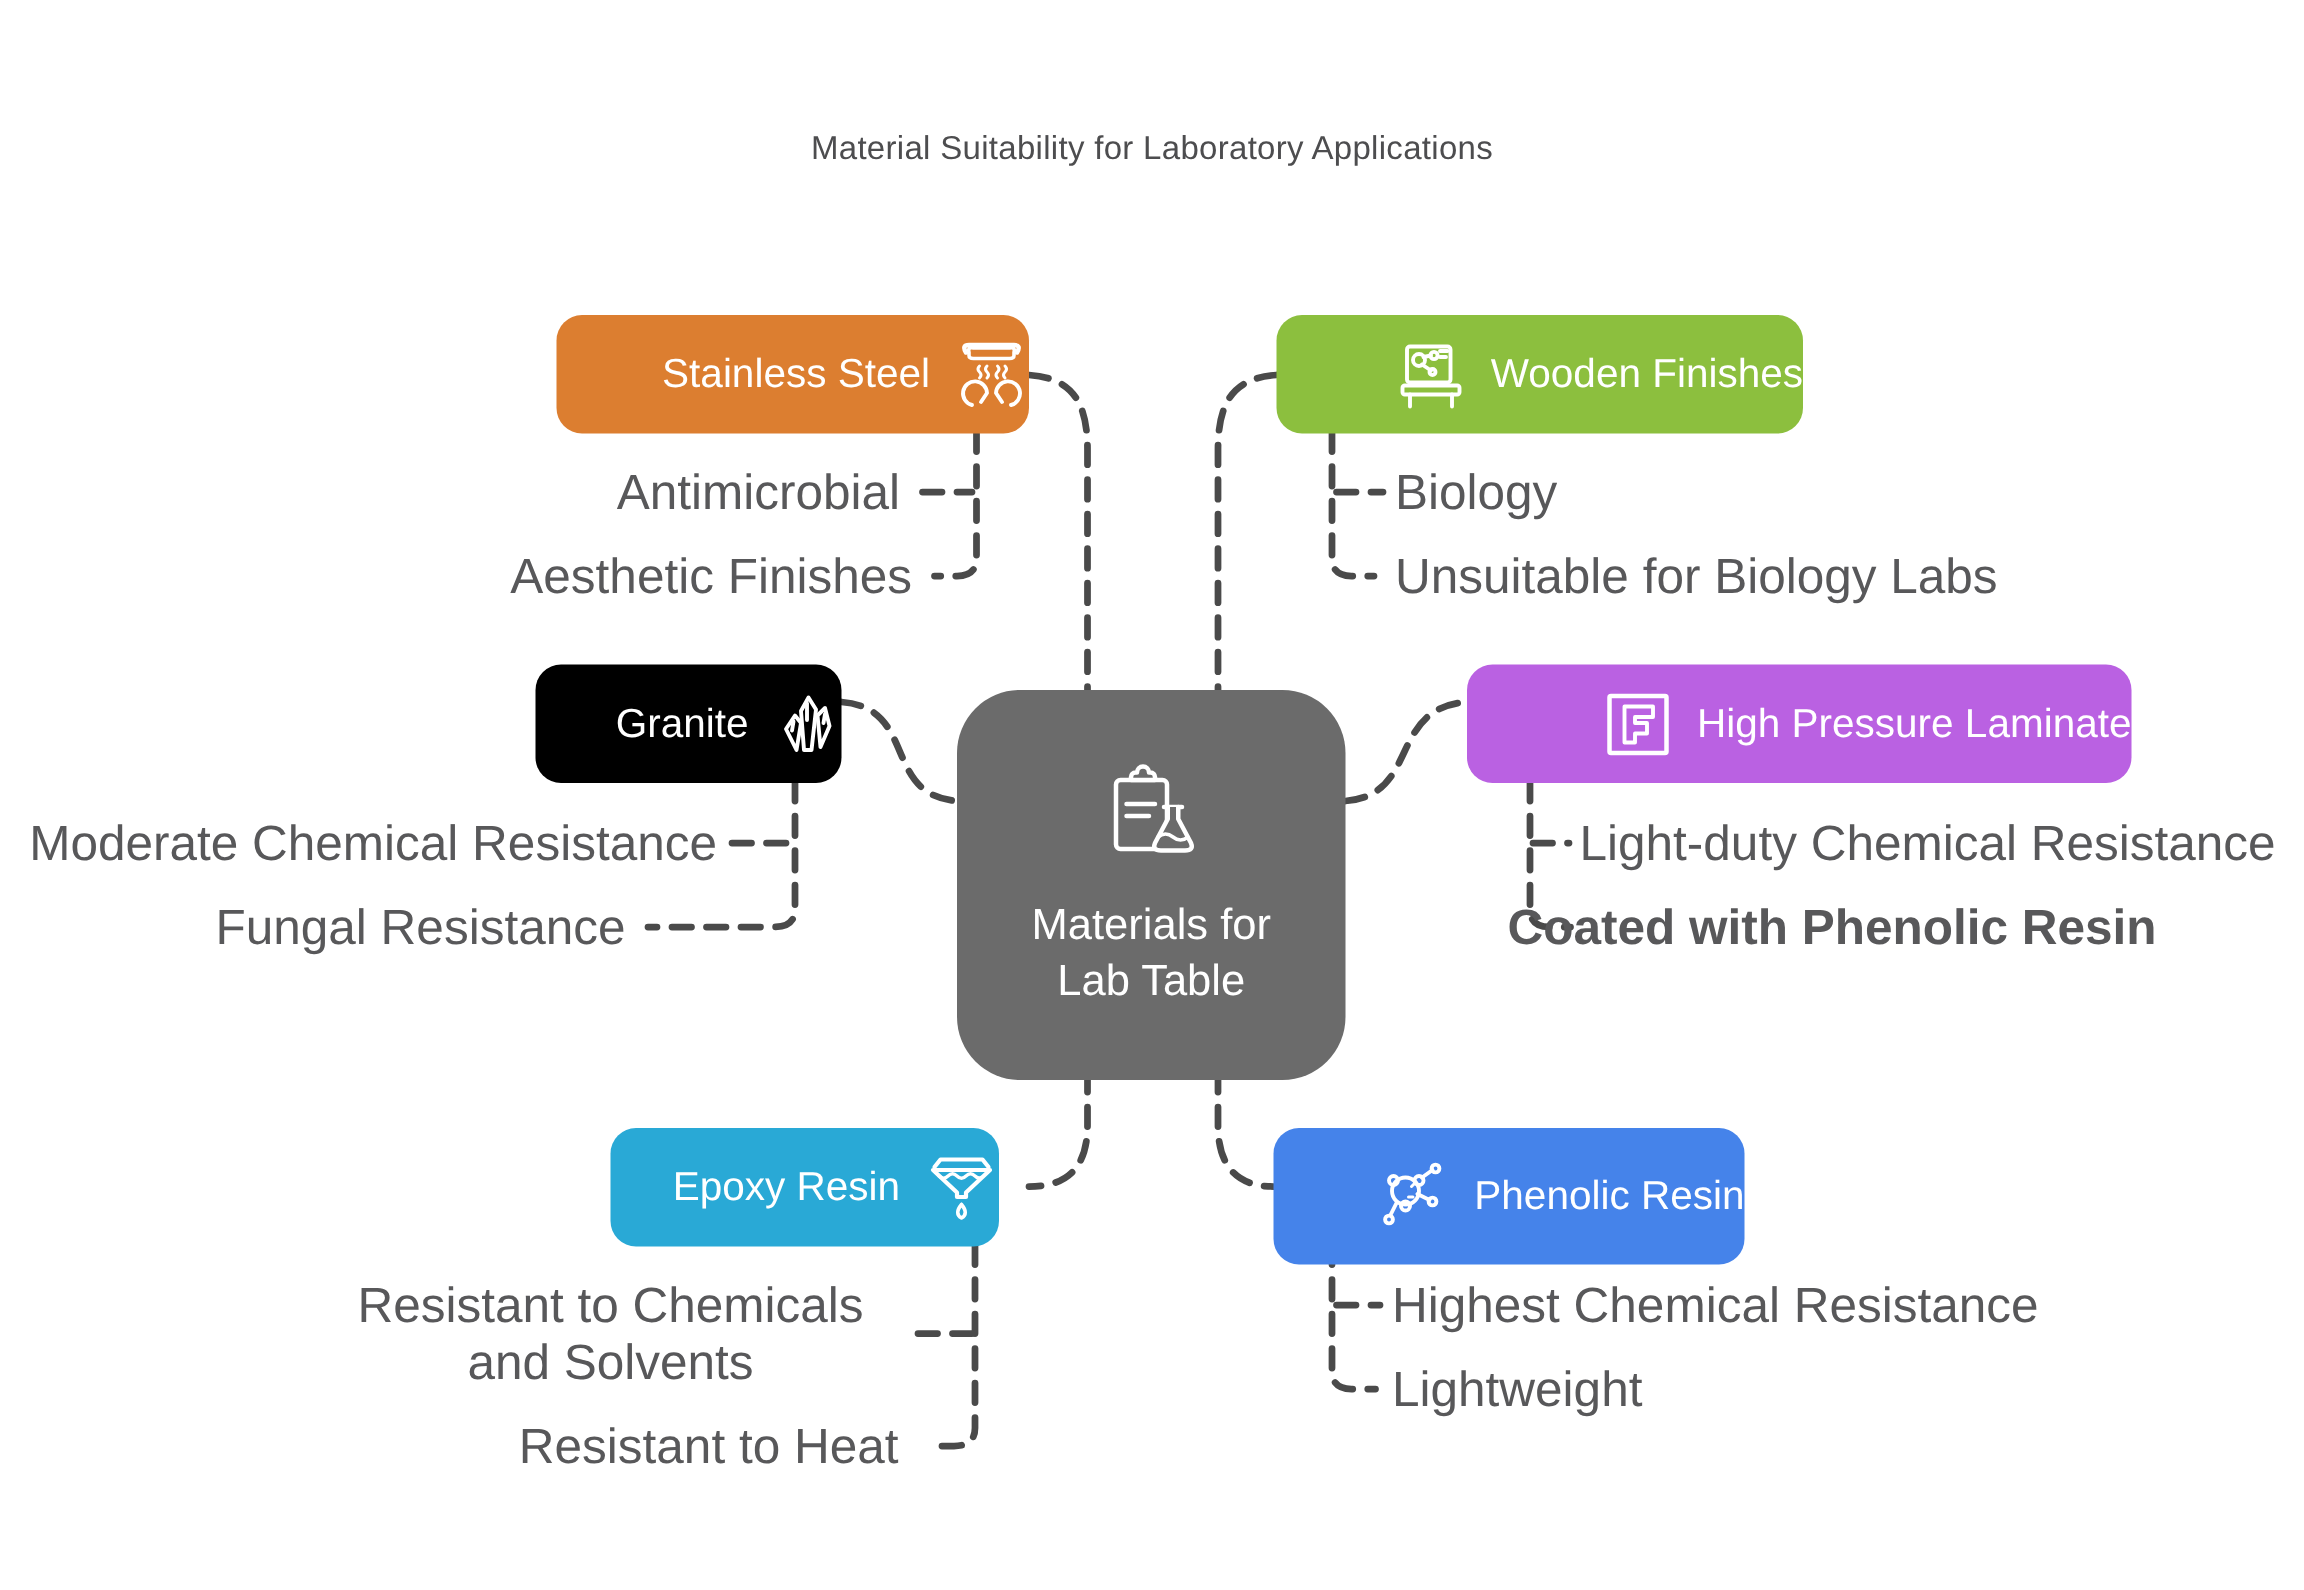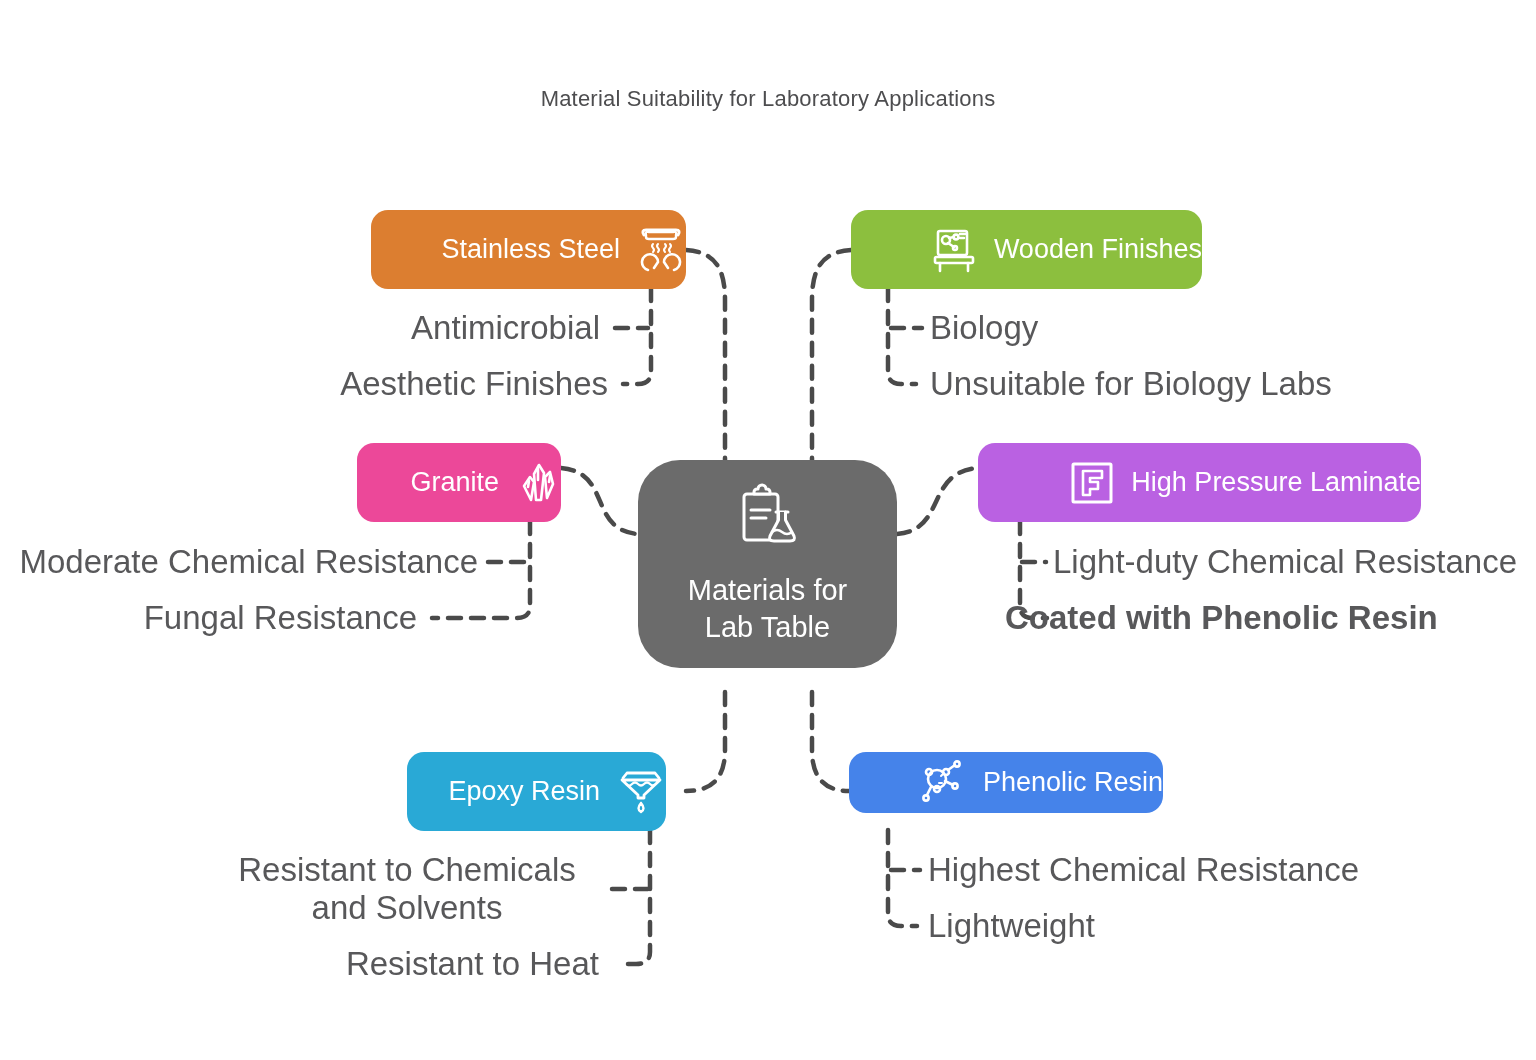--- a/index.html
+++ b/index.html
@@ -10,21 +10,21 @@
   .title{
     position:absolute;left:0;top:86px;width:1536px;text-align:center;
     font-size:22px;color:var(--text-strong);letter-spacing:.2px;
   }
   .node{
     position:absolute;display:flex;align-items:center;justify-content:flex-end;
     gap:16px;border-radius:17px;color:#ffffff;font-size:27px;
   }
   .node .icon{display:flex;align-items:center;justify-content:center;}
   .central{
-    position:absolute;left:638px;top:460px;width:259px;height:208px;
+    position:absolute;left:638px;top:460px;width:259px;height:260px;
     border-radius:42px;display:flex;flex-direction:column;align-items:center;
     justify-content:center;color:#fff;
   }
   .central .label{font-size:29px;line-height:37px;text-align:center;margin-top:10px;}
   .sub{
     position:absolute;font-size:33px;color:var(--text-sub);
     transform:translateY(-50%);white-space:nowrap;
   }
   .sub.wrap{white-space:normal;text-align:center;line-height:38px;}
   .connectors{position:absolute;left:0;top:0;pointer-events:none;}
@@ -95,21 +95,21 @@
         <path d="M18 17 L24 21"></path>
         <circle cx="25" cy="22" r="2"></circle>
         <path d="M30 8 h5 M30 12 h4"></path>
         <rect x="5" y="31" width="38" height="6" rx="1.5"></rect>
         <path d="M10 37 V45 M38 37 V45"></path>
       </svg>
     </span>
     <span>Wooden Finishes</span>
   </div>
 
-  <div class="node" style="left: 357px; top: 443px; width: 204px; height: 79px; background: #ec4899;">
+  <div class="node" style="left: 357px; top: 443px; width: 204px; height: 79px; background: #000000;">
     <span>Granite</span>
     <span class="icon">
       <svg class="glyph" width="46" height="46" viewBox="0 0 46 46" fill="none" stroke="#fff" stroke-width="2.6" stroke-linecap="round" stroke-linejoin="round">
         <path d="M9 26 L15 17 L19 22 L16 40 Z"></path>
         <path d="M19 14 L24 5 L29 13 L26 40 L21 40 Z"></path>
         <path d="M30 17 L35 12 L38 24 L32 38 Z"></path>
         <path d="M23 9 L23 20"></path>
         <path d="M35 16 L34 22"></path>
         <path d="M14 21 L13 27"></path>
       </svg>
@@ -131,21 +131,21 @@
     <span class="icon">
       <svg class="glyph" width="50" height="50" viewBox="0 0 50 50" fill="none" stroke="#fff" stroke-width="2.8" stroke-linecap="round" stroke-linejoin="round">
         <path d="M7 11 L11 6 H39 L43 11"></path>
         <path d="M6 13 H44 L28 28 V31 H22 V28 Z"></path>
         <path d="M10 17 q3 3 6 0 q3 -3 6 0 q3 3 6 0 q3 -3 6 0 q2 2 4 1" stroke-width="2.2"></path>
         <path d="M25 36 q5 6 0 9 q-5 -3 0 -9" stroke-width="2.4"></path>
       </svg>
     </span>
   </div>
 
-  <div class="node" style="left: 849px; top: 752px; width: 314px; height: 61px; background: rgb(69, 131, 234);">
+  <div class="node" style="left: 849px; top: 752px; width: 314px; height: 91px; background: rgb(69, 131, 234);">
     <span class="icon">
       <svg class="glyph" width="50" height="48" viewBox="0 0 50 48" fill="none" stroke="#fff" stroke-width="2.6" stroke-linecap="round" stroke-linejoin="round">
         <circle cx="20" cy="20" r="9"></circle>
         <circle cx="12" cy="13" r="3"></circle>
         <circle cx="29" cy="13" r="3"></circle>
         <circle cx="20" cy="30" r="3"></circle>
         <path d="M31 11 L38 6"></path>
         <circle cx="40" cy="5" r="2.6"></circle>
         <path d="M28 22 L36 26"></path>
         <circle cx="38" cy="27" r="2.6"></circle>

